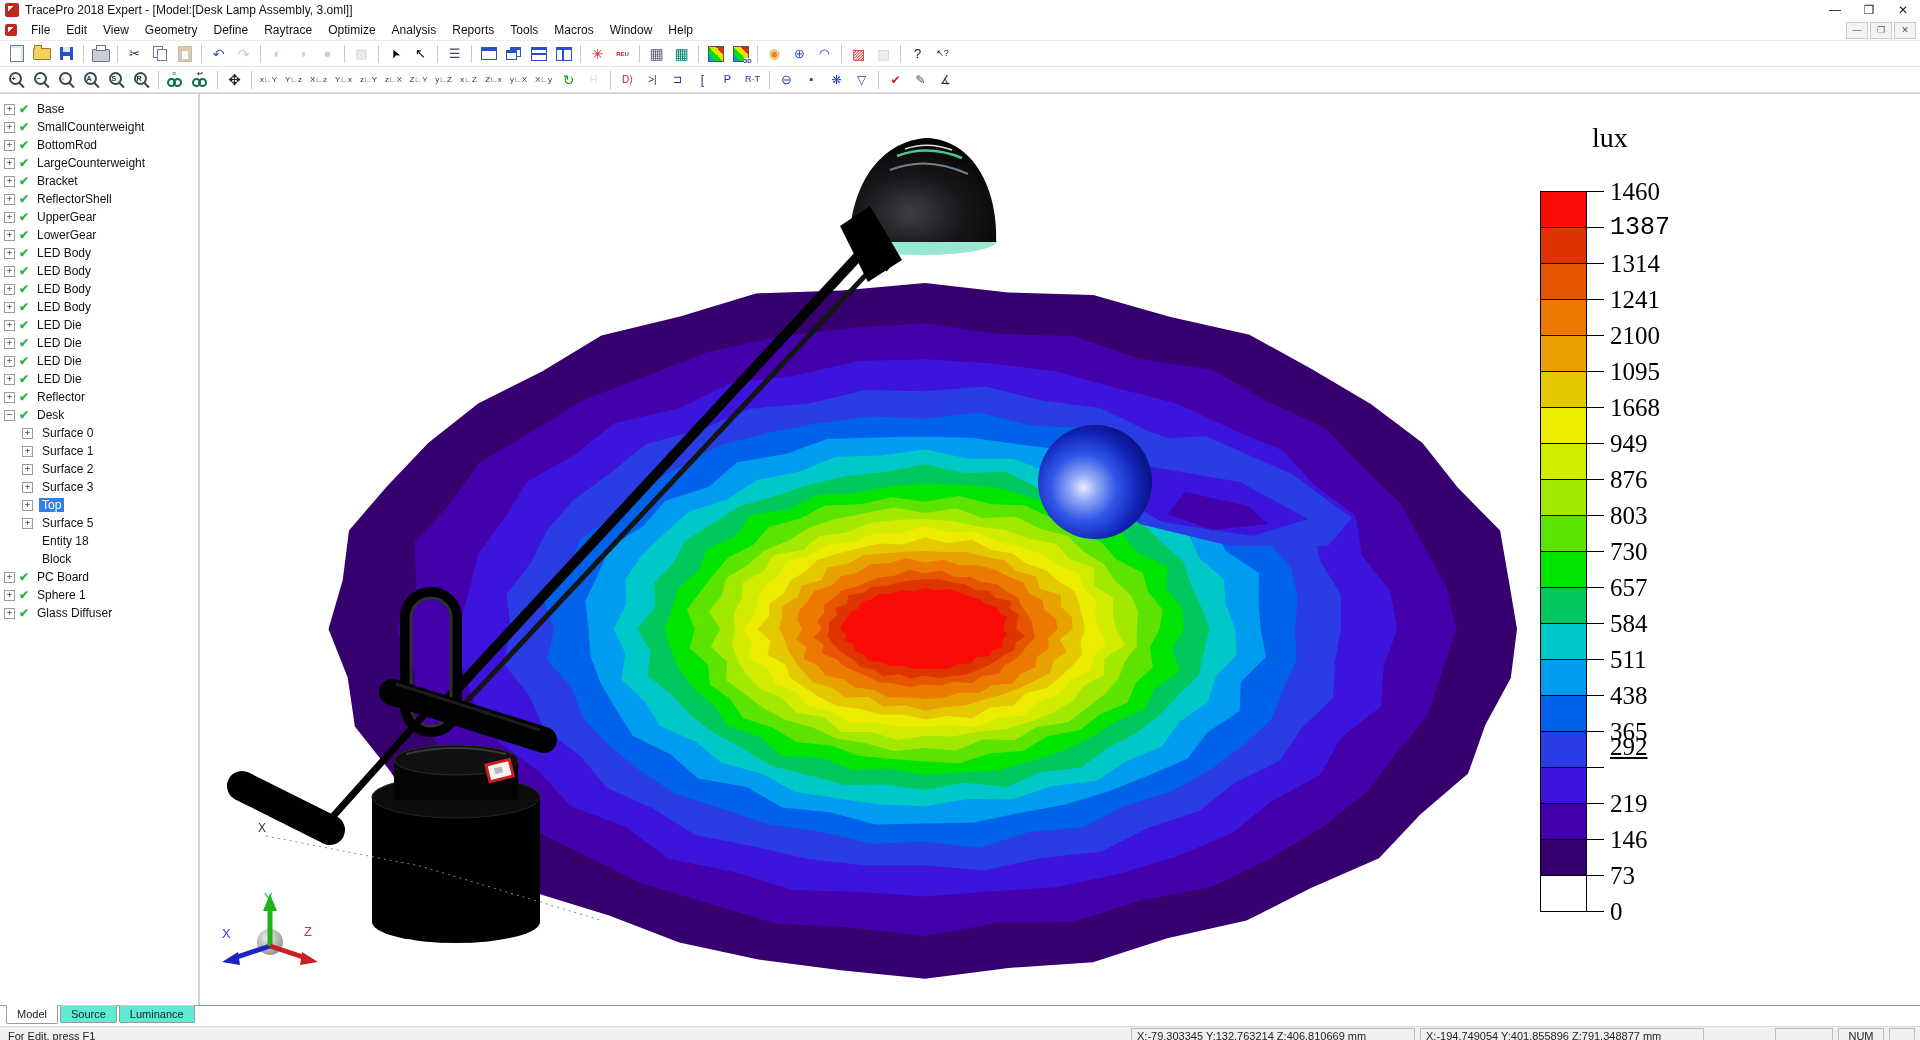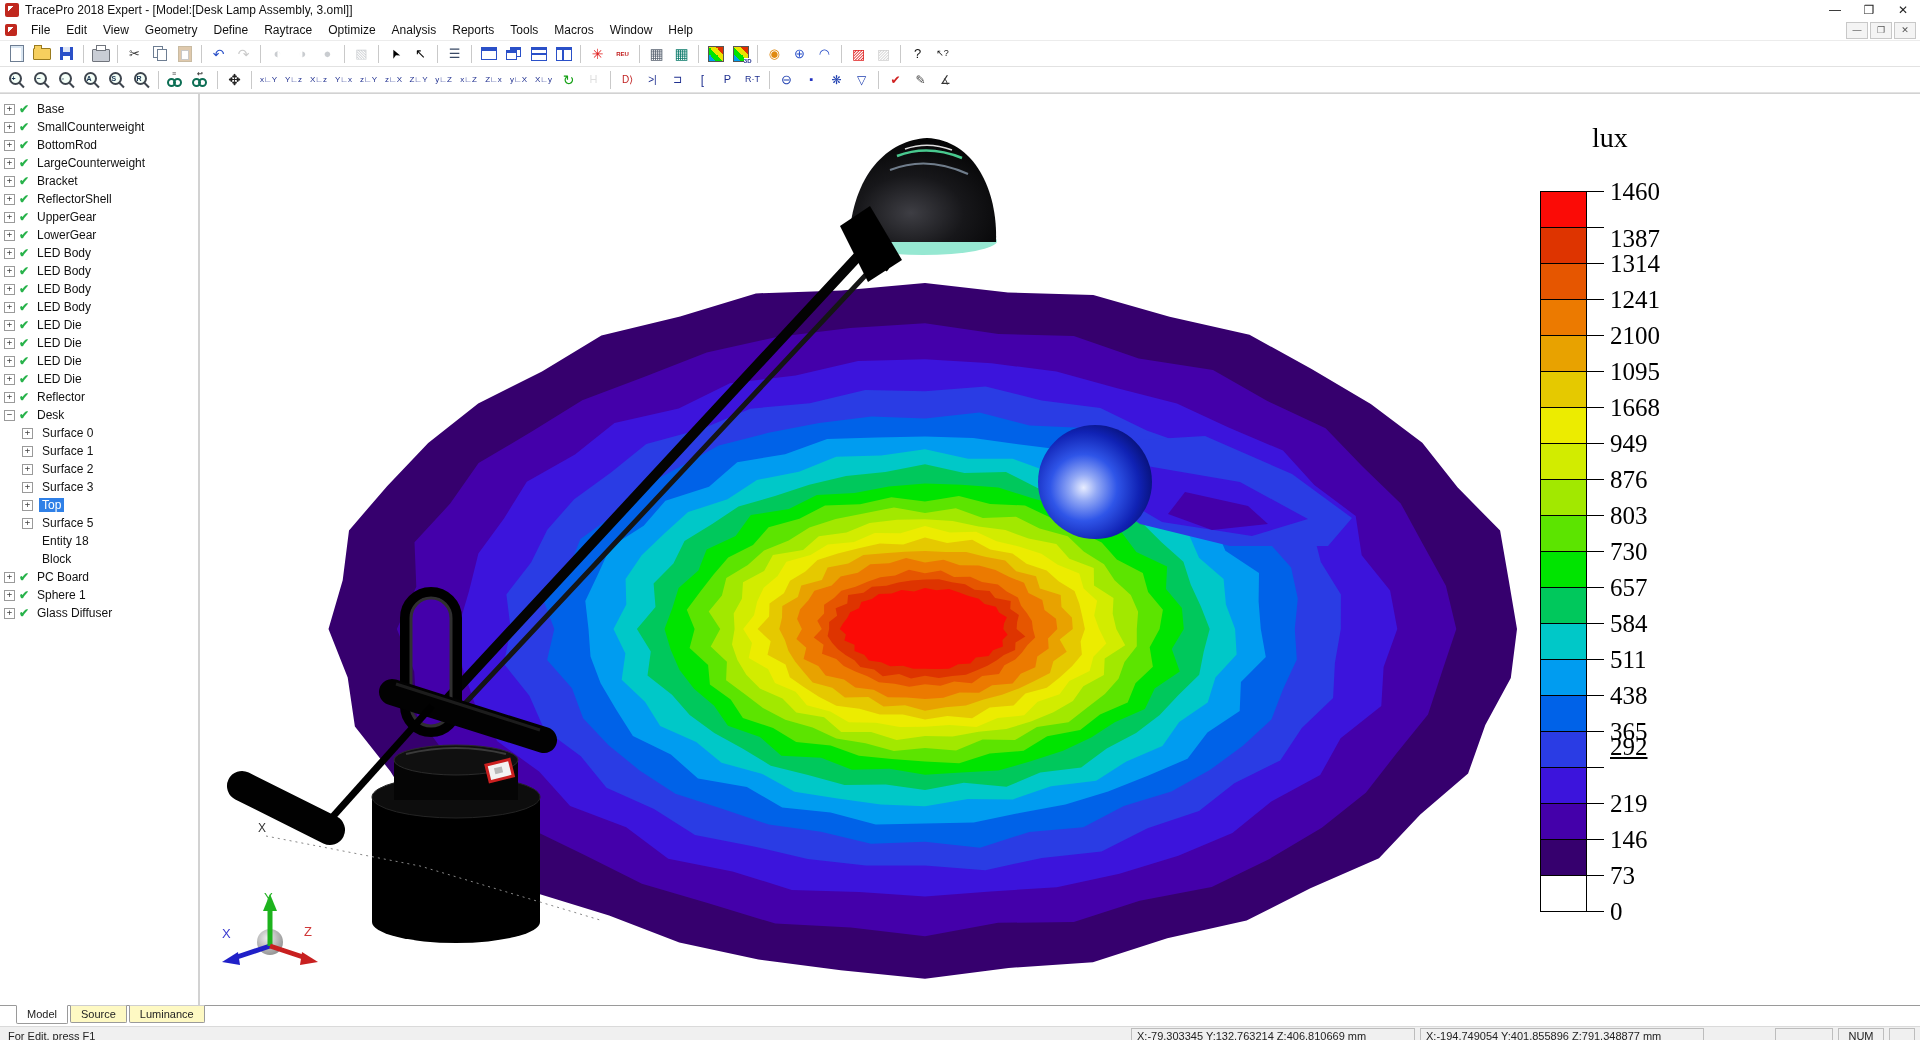--- a/index.html
+++ b/index.html
@@ -67,22 +67,22 @@
   .trow.sel .tlabel{background:#2f80e7;color:#fff;}
   .viewport{position:relative;flex:1;background:#fff;border-top:1px solid #d2d2d2;overflow:hidden;}
   .viewport svg{position:absolute;top:0;left:0;}
   
   .legend{position:absolute;top:0;left:1340px;width:210px;color:#000;}
   .lux{position:absolute;top:28px;left:52px;font-family:"Liberation Serif",serif;font-size:28px;}
   .lcell{position:absolute;left:0;width:47px;height:37px;border:1px solid #000;box-sizing:border-box;}
   .ltickline{position:absolute;left:47px;width:17px;height:1px;background:#000;}
   .ltlabel{position:absolute;left:70px;font-family:"Liberation Serif",serif;font-size:25px;line-height:1;}
   
-  .tabs{height:20px;background:#fff;border-top:1px solid #9a9a9a;padding-left:16px;display:flex;align-items:flex-start;}
-  .tab{border:1px solid #9a9a9a;border-top:1px solid #cfcfcf;background:#fef9c3;font-size:11px;padding:2px 10px 2px;margin-right:2px;border-radius:0 0 2px 2px;color:#222;position:relative;top:-1px;}
+  .tabs{height:20px;background:#fff;border-top:1px solid #9a9a9a;padding-left:6px;display:flex;align-items:flex-start;}
+  .tab{border:1px solid #9a9a9a;border-top:1px solid #cfcfcf;background:#5eead4;font-size:11px;padding:2px 10px 2px;margin-right:2px;border-radius:0 0 2px 2px;color:#222;position:relative;top:-1px;}
   .tab.active{background:#fff;border-top:1px solid #fff;padding-bottom:3px;}
   .sbar{height:18px;background:#f0f0f0;border-top:1px solid #dadada;display:flex;align-items:center;font-size:11px;color:#222;padding-left:8px;box-sizing:border-box;}
   .sbox{border:1px solid #bdbdbd;height:15px;line-height:14px;padding:0 5px;margin-right:5px;background:#f0f0f0;box-sizing:border-box;white-space:nowrap;overflow:hidden;}
 </style>
 </head>
 <body>
 
 <div class="titlebar">
   <span class="tp-logo"></span>
   <span>TracePro 2018 Expert - [Model:[Desk Lamp Assembly, 3.oml]]</span>
@@ -639,21 +639,21 @@
         <div class="lcell" style="top: 565px; height: 37px; background: rgb(0, 156, 240);"></div>
         <div class="lcell" style="top: 601px; height: 37px; background: rgb(0, 98, 232);"></div>
         <div class="lcell" style="top: 637px; height: 37px; background: rgb(42, 60, 228);"></div>
         <div class="lcell" style="top: 673px; height: 37px; background: rgb(60, 20, 220);"></div>
         <div class="lcell" style="top: 709px; height: 37px; background: rgb(68, 0, 170);"></div>
         <div class="lcell" style="top: 745px; height: 37px; background: rgb(54, 0, 110);"></div>
         <div class="lcell" style="top: 781px; height: 37px; background: rgb(255, 255, 255);"></div>
         <div class="ltickline" style="top: 97px;"></div>
         <div class="ltlabel" style="top: 85px;">1460</div>
         <div class="ltickline" style="top: 133px;"></div>
-        <div class="ltlabel" style="top: 132px;">1387</div>
+        <div class="ltlabel" style="top: 121px; font-family: Liberation Mono, monospace;">1387</div>
         <div class="ltickline" style="top: 169px;"></div>
         <div class="ltlabel" style="top: 157px;">1314</div>
         <div class="ltickline" style="top: 205px;"></div>
         <div class="ltlabel" style="top: 193px;">1241</div>
         <div class="ltickline" style="top: 241px;"></div>
         <div class="ltlabel" style="top: 229px;">2100</div>
         <div class="ltickline" style="top: 277px;"></div>
         <div class="ltlabel" style="top: 265px;">1095</div>
         <div class="ltickline" style="top: 313px;"></div>
         <div class="ltlabel" style="top: 301px;">1668</div>

